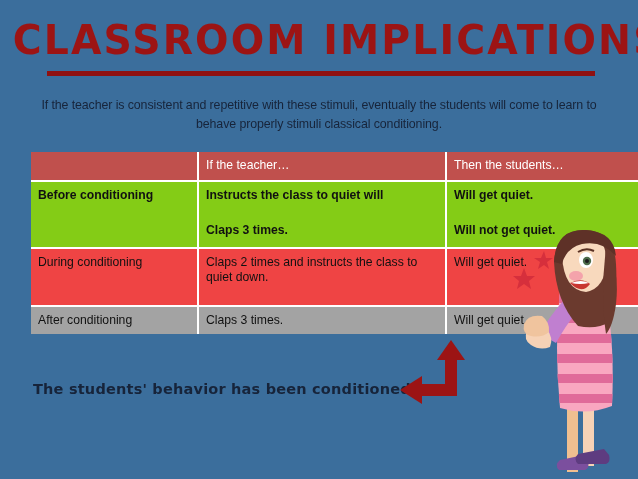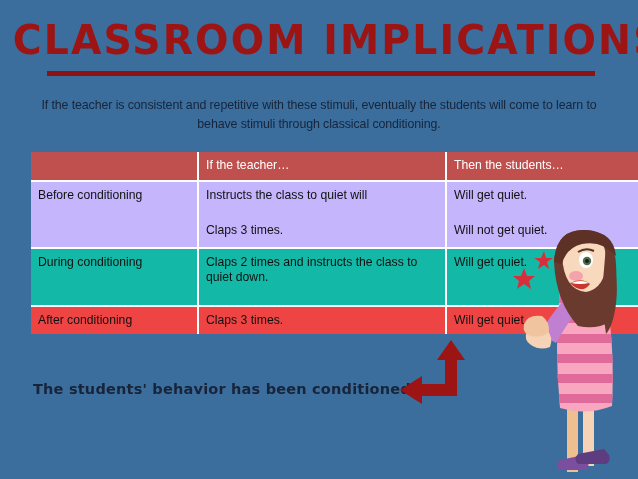--- a/index.html
+++ b/index.html
@@ -97,23 +97,23 @@
     font-weight: bold;
     height: 16px;
     font-size: 12.2px;
     padding-top: 6px;
     padding-bottom: 6px;
   }
   .col1 { width: 151px; }
   .col2 { width: 231px; }
   .col3 { width: 188px; }
 
-  tr.r1 td { background: #c4b5fd; }
-  tr.r2 td { background: #14b8a6; }
-  tr.r3 td { background: #ef4444; }
+  tr.r1 td { background: #84cc16; font-weight: bold; }
+  tr.r2 td { background: #ef4444; }
+  tr.r3 td { background: #a3a3a3; }
 
   .cell-line2 {
     margin-top: 20px;
   }
   .row-tall-1 { height: 67px; }
   .row-tall-2 { height: 58px; }
   .row-tall-3 { height: 24px; }
 
   
   #caption {
@@ -147,21 +147,21 @@
   }
 </style>
 </head>
 <body>
 
 <div id="slide">
 
   <div id="title">CLASSROOM IMPLICATIONS</div>
   <div id="title-rule"></div>
 
-  <div id="subtitle">If the teacher is consistent and repetitive with these stimuli, eventually the students will come to learn to behave stimuli through classical conditioning.</div>
+  <div id="subtitle">If the teacher is consistent and repetitive with these stimuli, eventually the students will come to learn to behave properly stimuli classical conditioning.</div>
 
   <div id="table-wrap">
     <table class="matrix">
       <thead>
         <tr>
           <th class="col1"></th>
           <th class="col2">If the teacher…</th>
           <th class="col3">Then the students…</th>
         </tr>
       </thead>

